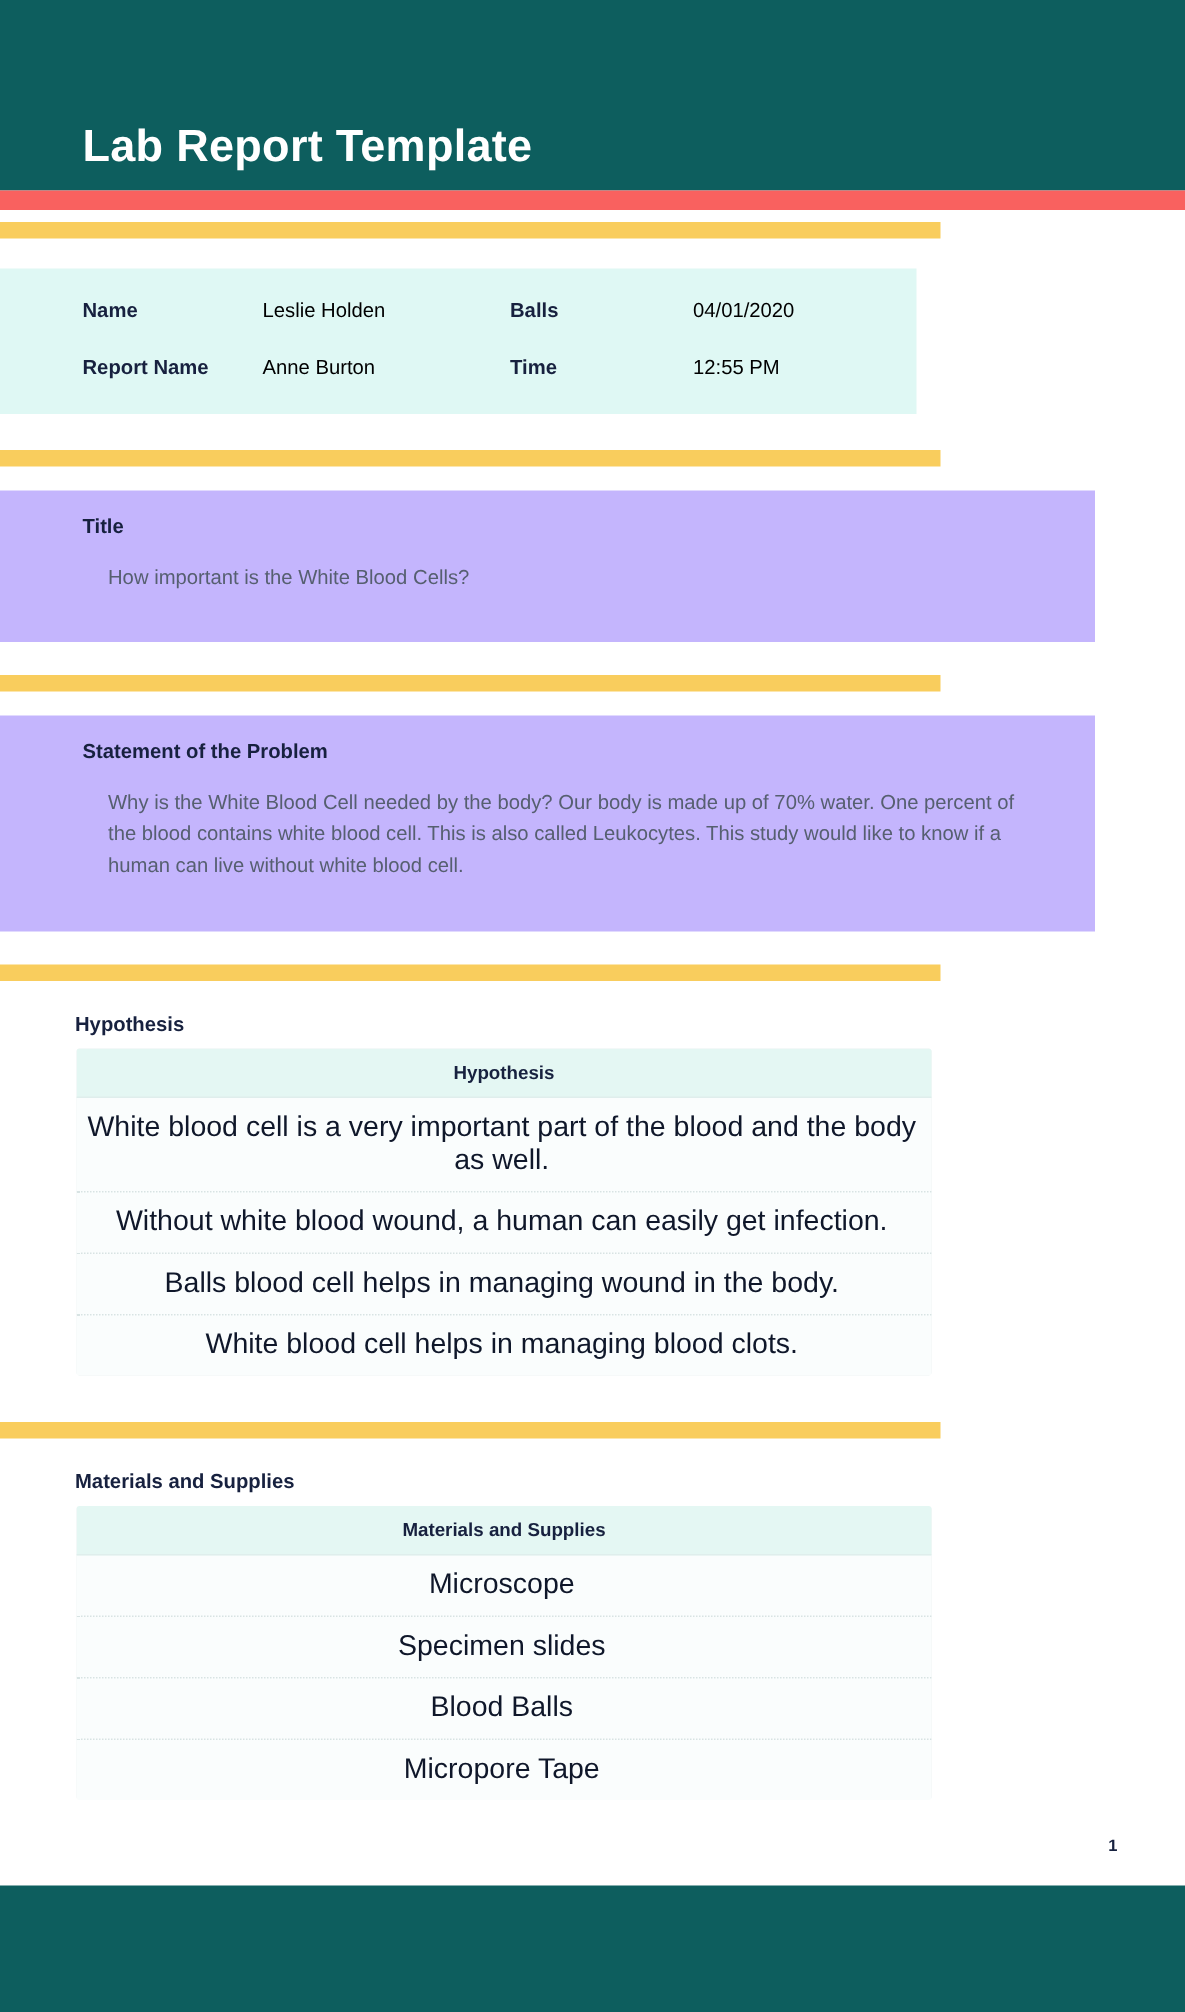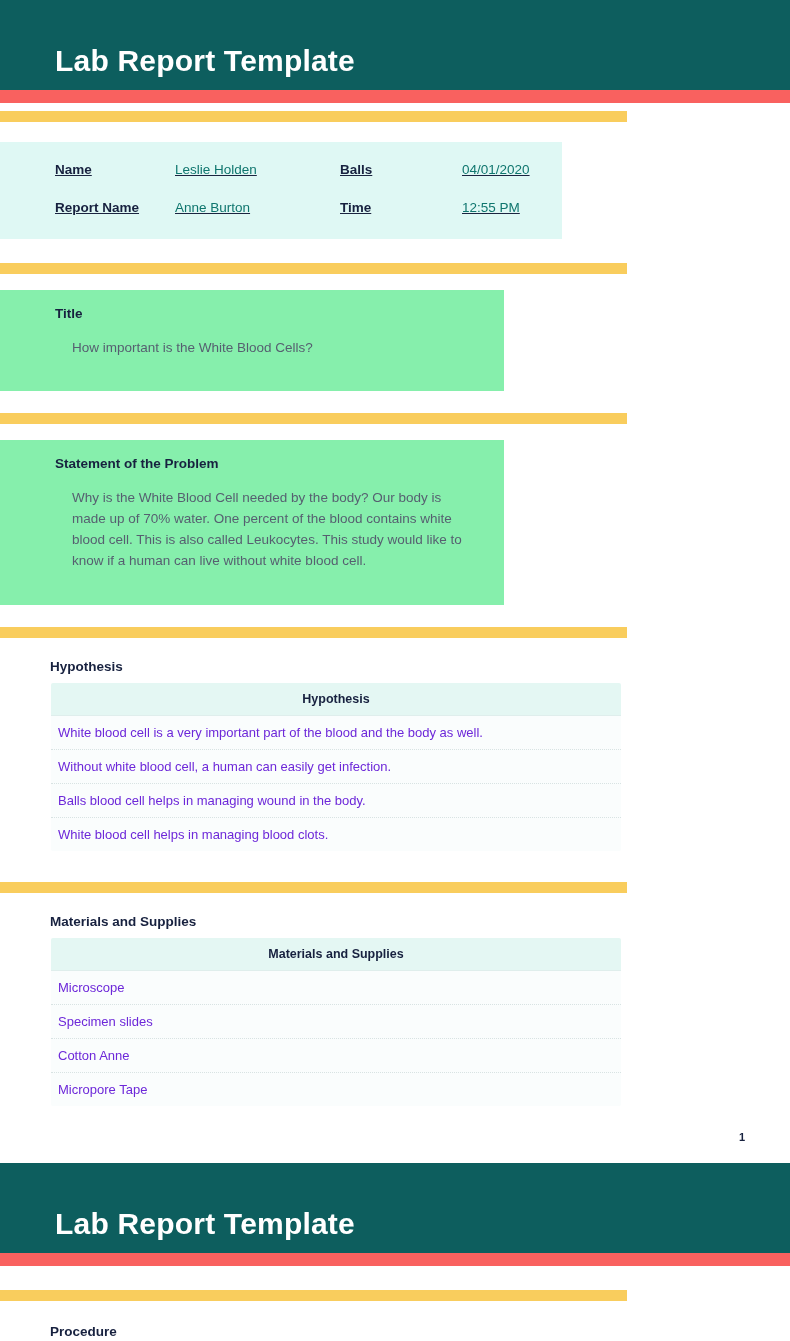--- a/index.html
+++ b/index.html
@@ -18,21 +18,21 @@
 
   .page {
     position: relative;
     width: 790px;
     background: #ffffff;
   }
 
   
   .doc-header {
     width: 100%;
-    height: 90px;
+    height: 127px;
     background: #0d5e5e;
     display: flex;
     align-items: flex-end;
   }
   .doc-title {
     color: #ffffff;
     font-size: 30px;
     font-weight: bold;
     letter-spacing: 0.2px;
     padding: 0 0 14px 55px;
@@ -50,62 +50,61 @@
     padding: 0;
   }
   .yellow-bar {
     width: 627px;
     height: 11px;
     background: #f9cd5d;
   }
 
   
   .block {
-    width: 504px;
-    background: #86efac;
+    width: 730px;
+    background: #c4b5fd;
     padding: 16px 0 16px 0;
   }
   .block-inner {
     padding: 0 22px 0 55px;
   }
   .block-label {
     font-size: 13.5px;
     font-weight: bold;
     color: #17213f;
     margin: 0 0 6px 0;
   }
   .block-text {
     font-size: 13.5px;
     color: #565f70;
     line-height: 1.55;
     margin: 17px;
   }
 
   
   .info-box {
-    width: 562px;
+    width: 611px;
     background: #dff8f4;
     padding: 18px 0 20px 0;
-    text-decoration: underline;
   }
   .info-grid {
     display: grid;
     grid-template-columns: 120px 165px 122px auto;
     row-gap: 18px;
     padding-left: 55px;
   }
   .info-label {
     font-size: 13.5px;
     font-weight: bold;
     color: #17213f;
     line-height: 1.5;
   }
   .info-value {
     font-size: 13.5px;
-    color: #0f766e;
+    color: #000000;
     line-height: 1.5;
   }
   .align-bottom { align-self: end; }
 
   
   .section {
     width: 627px;
     padding-top: 9px;
   }
   .section-heading {
@@ -127,23 +126,23 @@
     background: #e4f7f3;
     color: #17213f;
     font-size: 12.5px;
     font-weight: bold;
     text-align: center;
     padding: 9px 10px;
     border-bottom: 1px solid #dfeeec;
   }
   .tbl td {
     background: #fafdfd;
-    color: #6d28d9;
-    font-size: 13px;
-    text-align: left;
+    color: #0f172a;
+    font-size: 19px;
+    text-align: center;
     padding: 9px 10px 9px 7px;
     border-bottom: 1px dotted #d8e3e3;
   }
   .tbl tr:last-child td { border-bottom: none; }
 
   
   .page-number {
     width: 790px;
     text-align: right;
     padding-right: 45px;
@@ -229,21 +228,21 @@
       <thead>
         <tr>
           <th>Hypothesis</th>
         </tr>
       </thead>
       <tbody>
         <tr>
             <td>White blood cell is a very important part of the blood and the body as well.</td>
           </tr>
         <tr>
-            <td>Without white blood cell, a human can easily get infection.</td>
+            <td>Without white blood wound, a human can easily get infection.</td>
           </tr>
         <tr>
             <td>Balls blood cell helps in managing wound in the body.</td>
           </tr>
         <tr>
             <td>White blood cell helps in managing blood clots.</td>
           </tr>
       </tbody>
     </table>
   </div>
@@ -263,21 +262,21 @@
         </tr>
       </thead>
       <tbody>
         <tr>
             <td>Microscope</td>
           </tr>
         <tr>
             <td>Specimen slides</td>
           </tr>
         <tr>
-            <td>Cotton Anne</td>
+            <td>Blood Balls</td>
           </tr>
         <tr>
             <td>Micropore Tape</td>
           </tr>
       </tbody>
     </table>
   </div>
 
   <div class="sp-24"></div>
   <div class="page-number">1</div>

